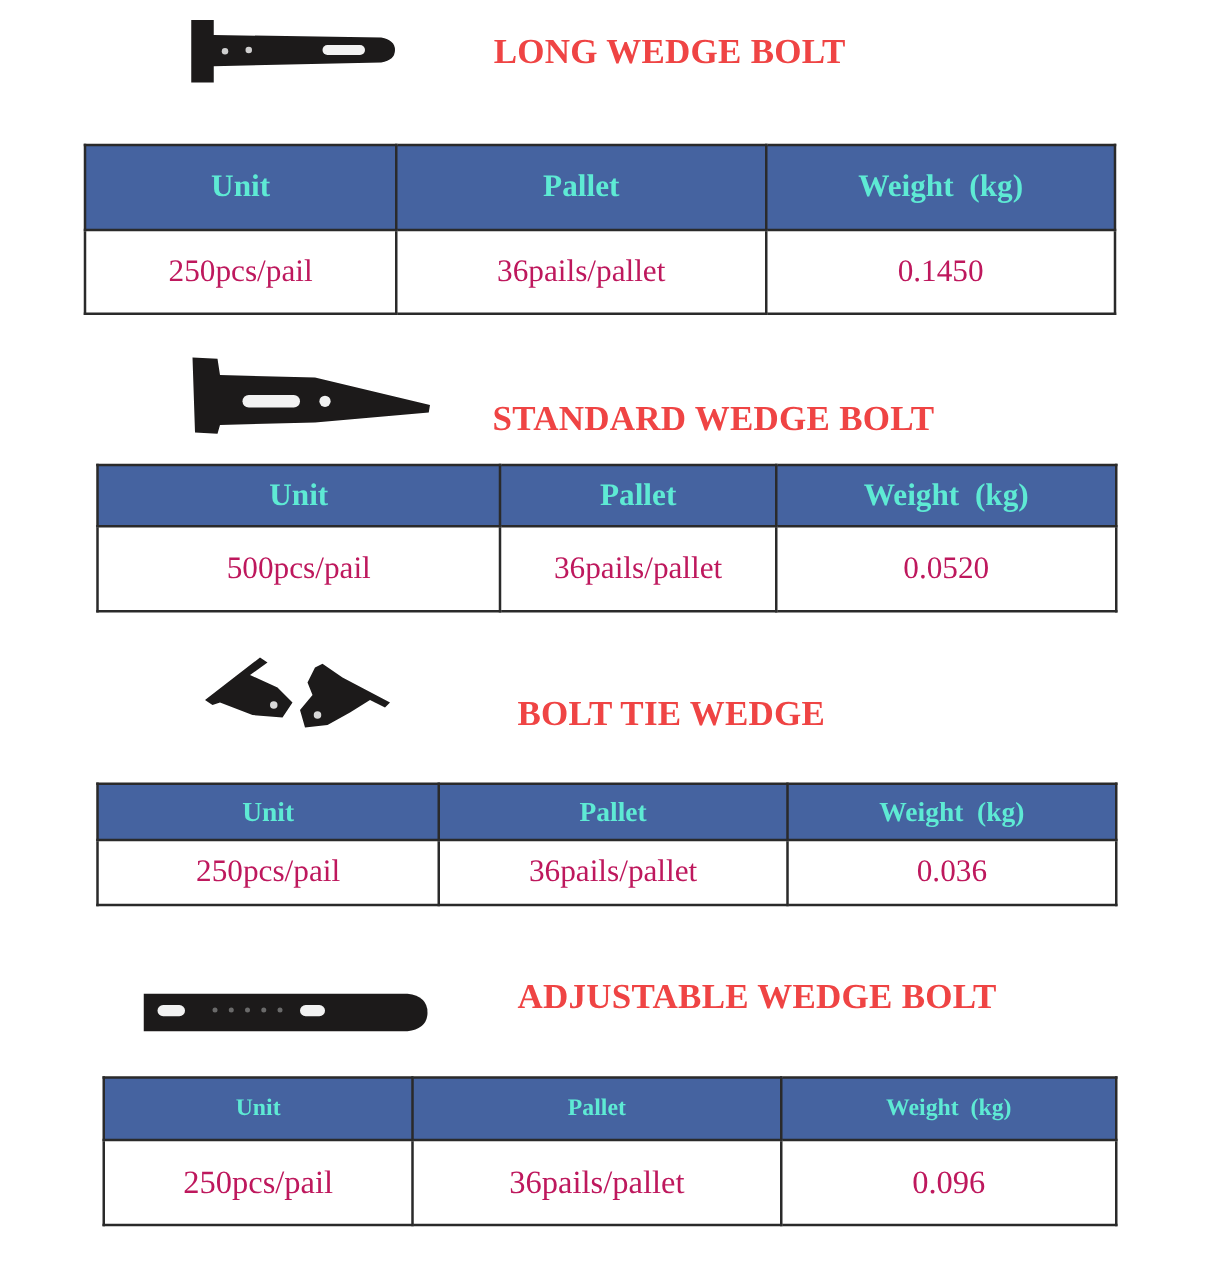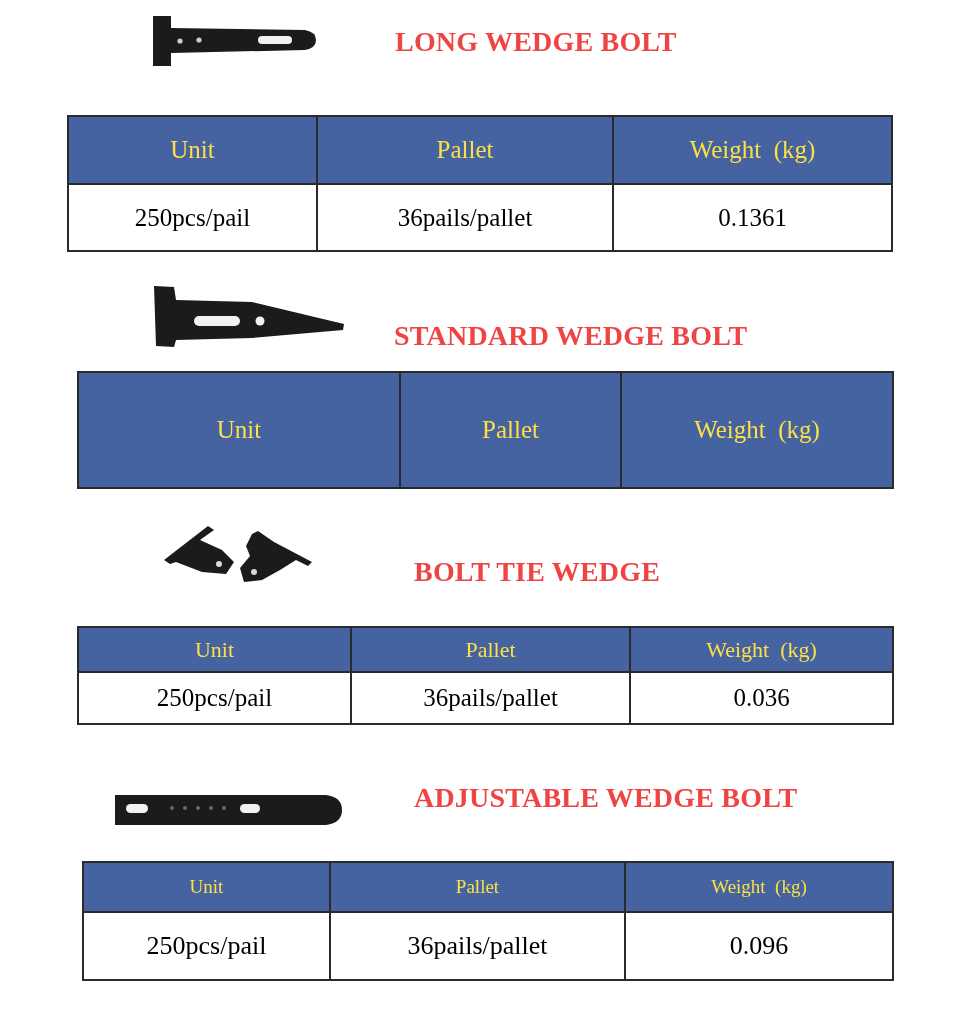--- a/index.html
+++ b/index.html
@@ -5,22 +5,22 @@
   html, body { margin: 0; padding: 0; background: #ffffff; }
   body { width: 965px; height: 1024px; position: relative; overflow: hidden;
          font-family: "Liberation Serif", "DejaVu Serif", serif; color: #111; }
   .product-icon { position: absolute; }
   .product-title { position: absolute; font-weight: bold; font-size: 28px;
                    color: #ef4444; white-space: nowrap; letter-spacing: 0.2px; }
   table.spec { position: absolute; border-collapse: collapse; table-layout: fixed;
                border: 2px solid #2a2a2a; }
   table.spec th, table.spec td { border: 2px solid #2a2a2a; text-align: center;
                padding: 0; }
-  table.spec th { background: #4563a0; color: #fde047; font-weight: normal; }
-  table.spec td { background: #ffffff; color: #000000; font-weight: normal; }
+  table.spec th { background: #4563a0; color: #5eead4; font-weight: bold; }
+  table.spec td { background: #ffffff; color: #be185d; font-weight: normal; }
 </style>
 </head>
 <body>
 
 <svg class="product-icon" style="left:150px; top:14px;" width="170" height="58" viewBox="0 0 170 58">
   <path d="M3 2 L21 2 L21 14 L155 16 Q166 18 166 26 Q166 34 155 36 L21 39 L21 52 L3 52 Z" fill="#1c1a1a"></path>
   <circle cx="30" cy="27" r="2.6" fill="#cfcfcf"></circle>
   <circle cx="49" cy="26" r="2.6" fill="#cfcfcf"></circle>
   <rect x="108" y="22" width="34" height="8" rx="4" fill="#f2f2f2"></rect>
 </svg>
@@ -34,21 +34,21 @@
     </colgroup>
   <tbody>
       <tr style="height:68px; font-size:25px;">
     <th>Unit</th>
     <th>Pallet</th>
     <th style="white-space:pre;">Weight  (kg)</th>
   </tr>
   <tr style="height:67px; font-size:25px;">
     <td>250pcs/pail</td>
     <td>36pails/pallet</td>
-    <td>0.1361</td>
+    <td>0.1450</td>
   </tr>
 </tbody>
   </table>
 
 <svg class="product-icon" style="left:152px; top:284px;" width="196" height="66" viewBox="0 0 196 66">
   <path d="M2 2 L22 3 L24 16 L100 18 L192 40 L191 46 L100 54 L24 56 L22 63 L4 62 Z" fill="#1c1a1a"></path>
   <rect x="42" y="32" width="46" height="10" rx="5" fill="#f2f2f2"></rect>
   <circle cx="108" cy="37" r="4.5" fill="#f2f2f2"></circle>
 </svg>
 <div class="product-title" style="left:394px; top:320px;">STANDARD WEDGE BOLT</div>
@@ -57,20 +57,25 @@
   <colgroup>
       <col style="width:322px">
       <col style="width:221px">
       <col style="width:272px">
     </colgroup>
   <tbody>
       <tr style="height:49px; font-size:25px;">
     <th>Unit</th>
     <th>Pallet</th>
     <th style="white-space:pre;">Weight  (kg)</th>
+  </tr>
+  <tr style="height:68px; font-size:25px;">
+    <td>500pcs/pail</td>
+    <td>36pails/pallet</td>
+    <td>0.0520</td>
   </tr>
 </tbody>
   </table>
 
 <svg class="product-icon" style="left:162px; top:522px;" width="152" height="62" viewBox="0 0 152 62">
   <path d="M2 38 L46 4 L52 8 L38 18 L60 28 L72 40 L64 52 L40 50 L14 40 L8 42 Z" fill="#1c1a1a"></path>
   <circle cx="57" cy="42" r="3" fill="#d8d8d8"></circle>
   <path d="M90 12 L96 9 L112 20 L150 40 L146 44 L134 38 L118 48 L100 58 L82 60 L78 46 L88 34 L84 24 Z" fill="#1c1a1a"></path>
   <circle cx="92" cy="50" r="3" fill="#d8d8d8"></circle>
 </svg>

